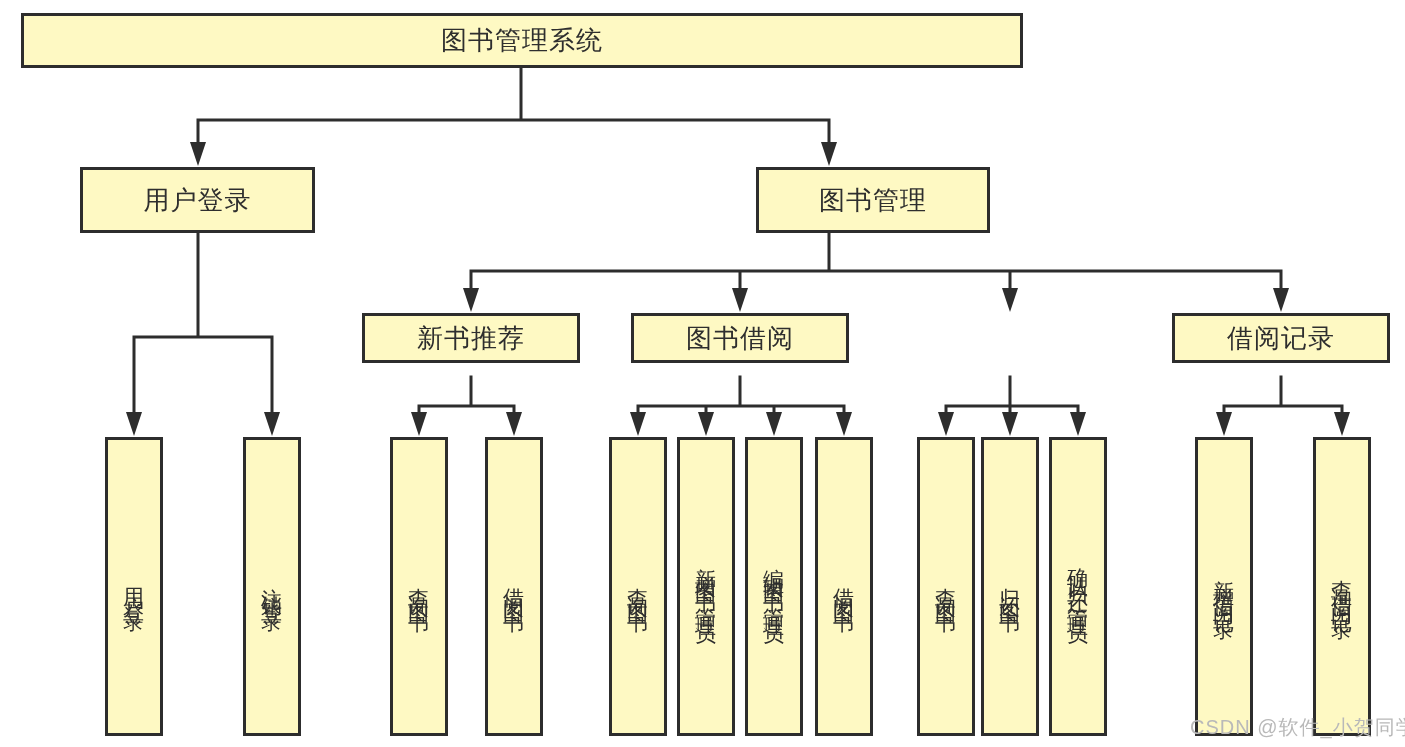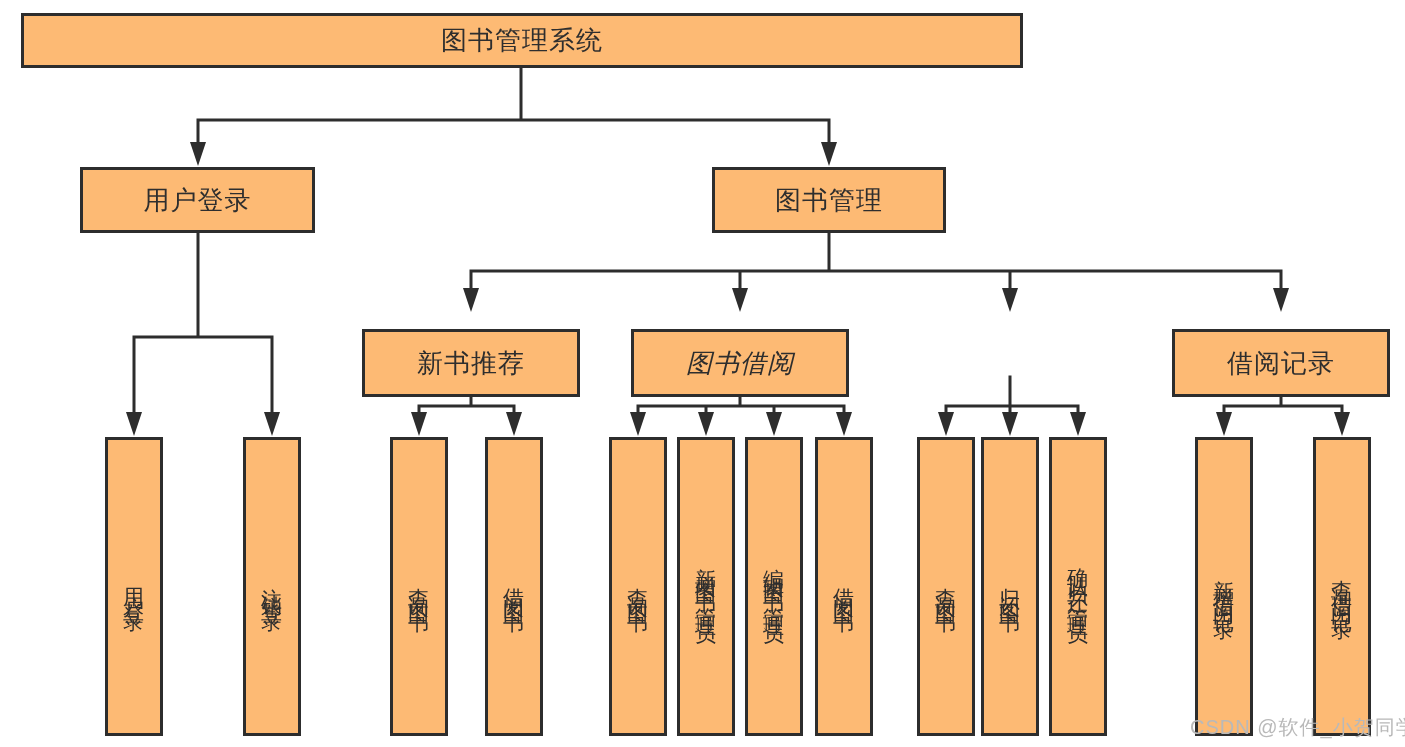--- a/index.html
+++ b/index.html
@@ -18,42 +18,42 @@
   #wires {
     position: absolute;
     left: 0;
     top: 0;
     z-index: 1;
   }
   .node {
     position: absolute;
     box-sizing: border-box;
     border: 3px solid #2d2d2d;
-    background: #fdba74;
+    background: #fef9c3;
     display: flex;
     align-items: center;
     justify-content: center;
     color: #2e2e2e;
     z-index: 2;
   }
   .node.h-box {
     font-size: 26px;
     letter-spacing: 1px;
   }
   .node.root-box {
     left: 21px; top: 13px;
     width: 1002px; height: 55px;
   }
   .node.lvl2-box {
     top: 167px;
     width: 235px; height: 66px;
   }
   .node.lvl3-box {
     top: 313px;
-    width: 218px; height: 68px; margin-top: 16px;
+    width: 218px; height: 50px;
   }
   .node.leaf-box {
     top: 437px;
     width: 58px; height: 299px;
     font-size: 21px;
   }
   .leaf-box .v-label {
     writing-mode: vertical-rl;
     text-orientation: mixed;
     letter-spacing: 8px;
@@ -134,28 +134,28 @@
     </g>
   </svg>
 
   <div class="node h-box root-box">
     <span>图书管理系统</span>
   </div>
 
   <div class="node h-box lvl2-box" style="left:80px;">
     <span>用户登录</span>
   </div>
-  <div class="node h-box lvl2-box" style="left:712px; width:234px;">
+  <div class="node h-box lvl2-box" style="left:756px; width:234px;">
     <span>图书管理</span>
   </div>
 
   <div class="node h-box lvl3-box" style="left:362px;">
     <span>新书推荐</span>
   </div>
-  <div class="node h-box lvl3-box" style="left:631px;font-style:italic;">
+  <div class="node h-box lvl3-box" style="left:631px;">
     <span>图书借阅</span>
   </div>
   <div class="node h-box lvl3-box" style="left:1172px;">
     <span>借阅记录</span>
   </div>
 
   <div class="node leaf-box" style="left:105px;">
     <span class="v-label">用户登录</span>
   </div>
   <div class="node leaf-box" style="left:243px;">

